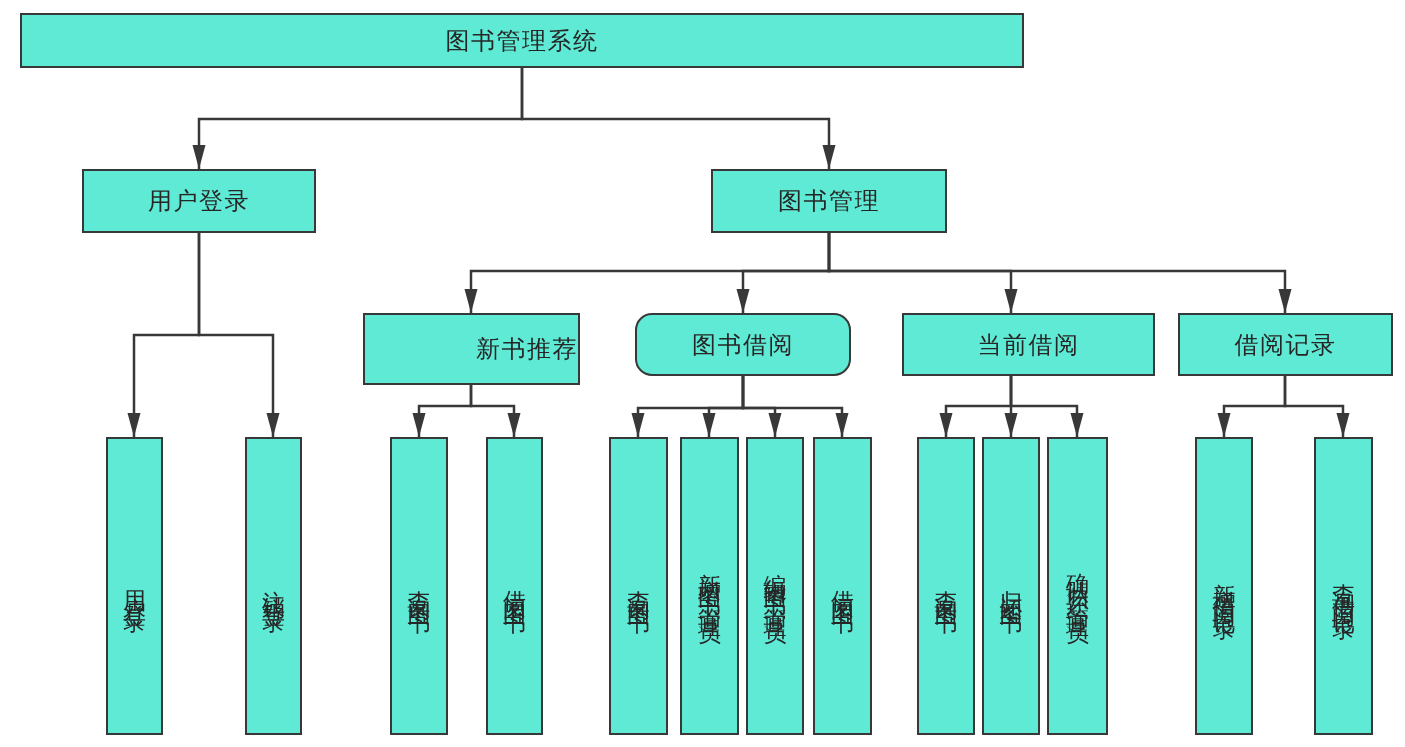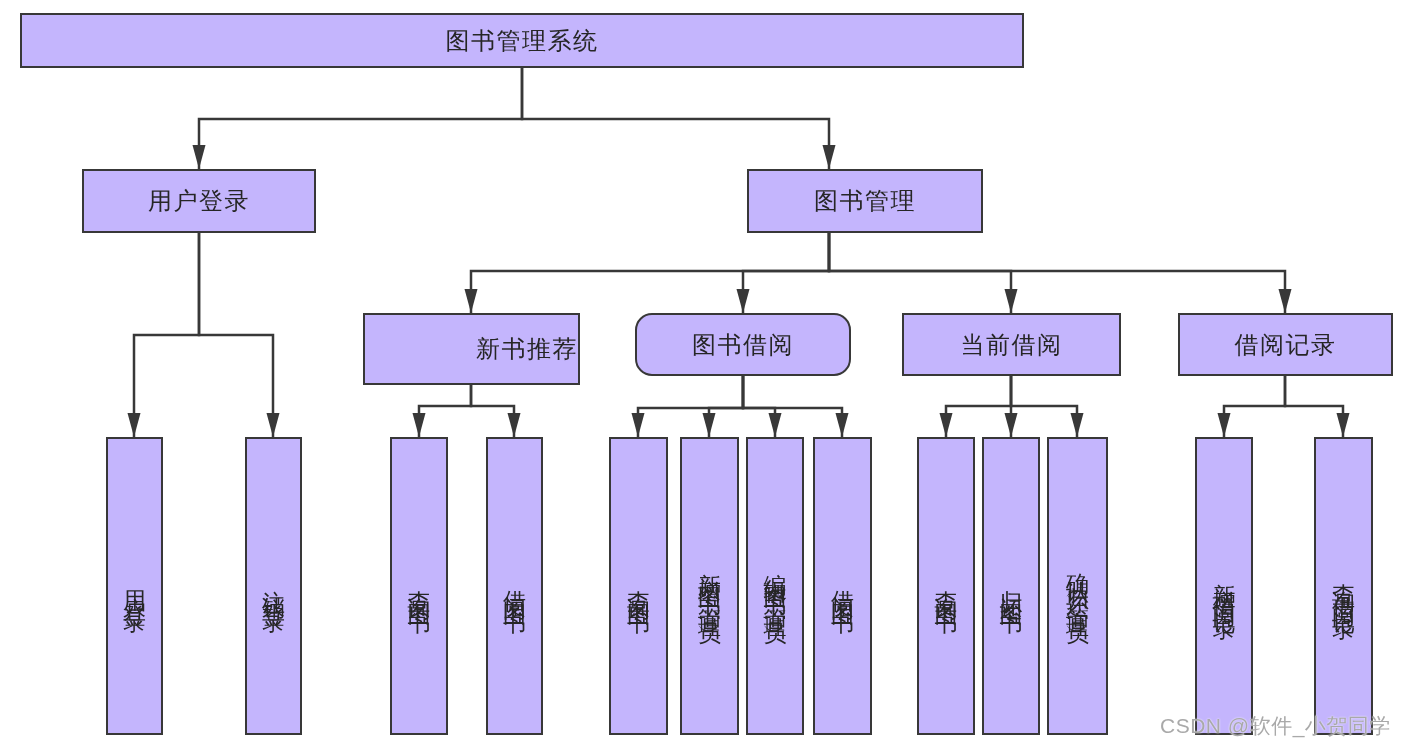--- a/index.html
+++ b/index.html
@@ -18,21 +18,21 @@
   #connector-layer {
     position: absolute;
     left: 0;
     top: 0;
     z-index: 1;
   }
   .node {
     position: absolute;
     box-sizing: border-box;
     border: 2.5px solid #383838;
-    background: #c4b5fd;
+    background: #5eead4;
     display: flex;
     align-items: center;
     justify-content: center;
     z-index: 2;
     color: #262626;
   }
   .node.h .lbl {
     font-size: 24px;
     letter-spacing: 1.5px;
     white-space: nowrap;
@@ -100,30 +100,30 @@
       <polyline points="1285,376 1285,406 1343,406 1343,437" fill="none" stroke="#383838" stroke-width="2.5"></polyline>
       <polygon points="1343,437 1336.5,413 1349.5,413" fill="#383838"></polygon>
     </svg>
   <div id="nodes">
       <div class="node h" style="left: 20px; top: 13px; width: 1004px; height: 55px;">
         <span class="lbl">图书管理系统</span>
       </div>
       <div class="node h" style="left: 82px; top: 169px; width: 234px; height: 64px;">
         <span class="lbl">用户登录</span>
       </div>
-      <div class="node h" style="left: 711px; top: 169px; width: 236px; height: 64px; margin-left: 36px;">
+      <div class="node h" style="left: 711px; top: 169px; width: 236px; height: 64px;">
         <span class="lbl">图书管理</span>
       </div>
       <div class="node h" style="left: 363px; top: 313px; width: 217px; height: 72px; justify-content: flex-end;">
         <span class="lbl">新书推荐</span>
       </div>
       <div class="node h" style="left: 635px; top: 313px; width: 216px; height: 63px; border-radius: 17px;">
         <span class="lbl">图书借阅</span>
       </div>
-      <div class="node h" style="left: 902px; top: 313px; width: 219px; height: 63px;">
+      <div class="node h" style="left: 902px; top: 313px; width: 253px; height: 63px;">
         <span class="lbl">当前借阅</span>
       </div>
       <div class="node h" style="left: 1178px; top: 313px; width: 215px; height: 63px; font-family: Liberation Serif, serif;">
         <span class="lbl">借阅记录</span>
       </div>
       <div class="node v" style="left: 106px; top: 437px; width: 57px; height: 298px;">
         <span class="lbl">用户登录</span>
       </div>
       <div class="node v" style="left: 245px; top: 437px; width: 57px; height: 298px;">
         <span class="lbl">注销登录</span>
@@ -155,14 +155,13 @@
       <div class="node v" style="left: 1047px; top: 437px; width: 61px; height: 298px;">
         <span class="lbl">确认归还（管理员）</span>
       </div>
       <div class="node v" style="left: 1195px; top: 437px; width: 58px; height: 298px;">
         <span class="lbl">新增借阅记录</span>
       </div>
       <div class="node v" style="left: 1314px; top: 437px; width: 59px; height: 298px;">
         <span class="lbl">查询借阅记录</span>
       </div>
     </div>
-  <div id="watermark">CSDN @软件_小贺同学</div>
 </div>
 
 </body></html>

